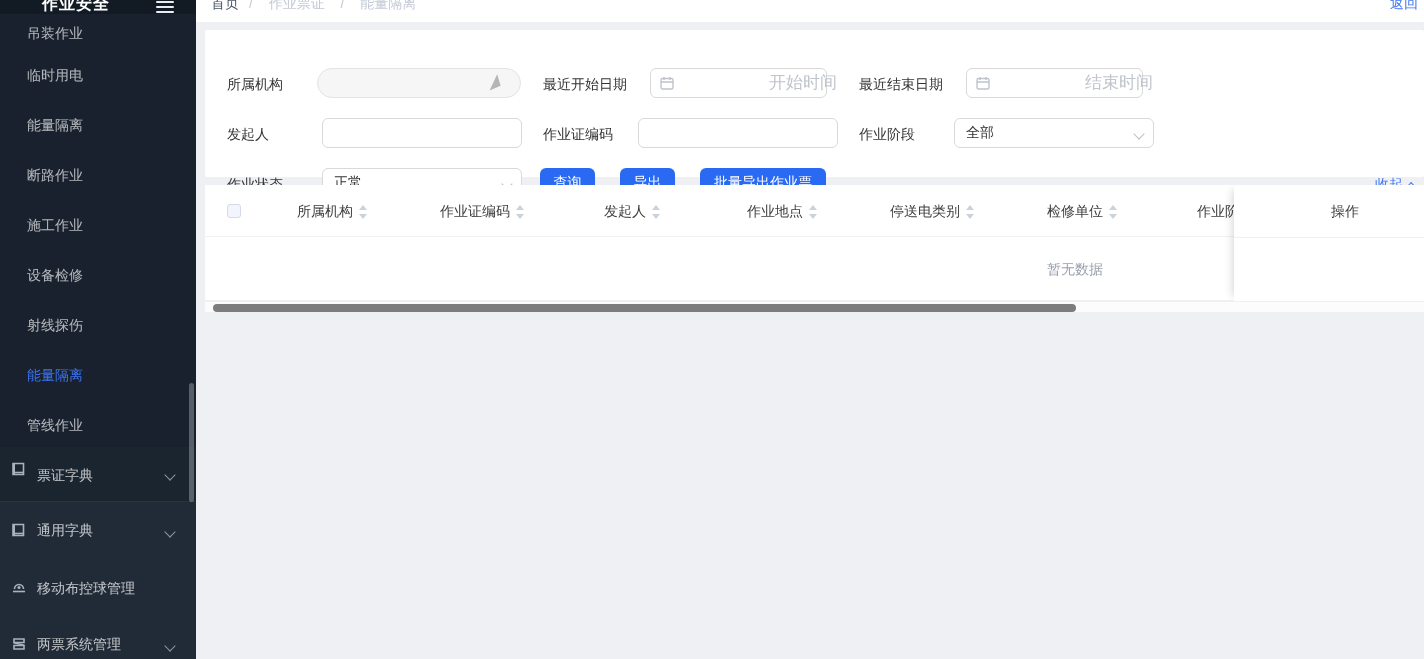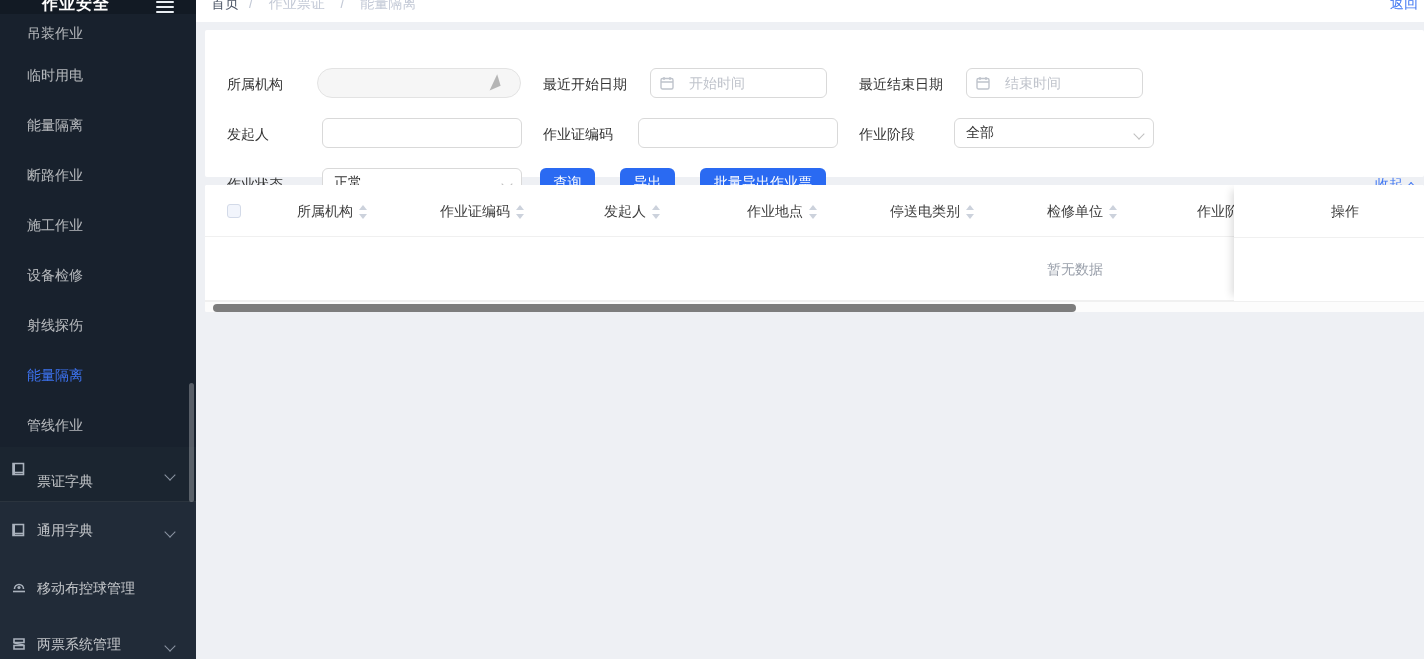--- a/index.html
+++ b/index.html
@@ -32,21 +32,21 @@
   .crumbs .c-sep, .crumbs .c-dim { color:#c3c9d6; margin:0 6px; }
   .back-link { position:absolute; right:6px; top:-5px; color:#3f76f2; cursor:pointer; }
 
   .card { position:absolute; background:#fff; border-radius:2px; }
   .filter-card { left:9px; top:30px; width:1219px; height:147px; }
   .f-label { position:absolute; color:#333; font-weight:500; white-space:nowrap; }
   .f-input { position:absolute; height:30px; border:1px solid #d9d9d9; border-radius:6px; background:#fff;
              font-size:14px; color:#333; padding:0 10px; outline:none; width:200px; }
   .f-input::placeholder { color:#c0c4cc; }
   .date-wrap { position:absolute; width:177px; height:30px; border:1px solid #d9d9d9; border-radius:6px; background:#fff; }
-  .date-wrap input { position:absolute; left:38px; top:0; width:140px; height:28px; border:none; outline:none; font-size:14px; color:#333; background:transparent; }
+  .date-wrap input { position:absolute; left:46px; top:0; width:140px; height:28px; border:none; outline:none; font-size:17px; color:#333; background:transparent;text-align:right; }
   .date-wrap input::placeholder { color:#c0c4cc; }
   .cal-icon { position:absolute; left:9px; top:7px; width:14px; height:14px; }
   .sel { position:absolute; width:200px; height:30px; border:1px solid #d9d9d9; border-radius:6px; background:#fff; cursor:pointer; }
   .sel .sel-val { position:absolute; left:11px; top:5px; color:#333; }
   .sel .sel-arrow { position:absolute; right:10px; top:11px; width:8px; height:8px; border-right:1.3px solid #bfbfbf;
                     border-bottom:1.3px solid #bfbfbf; transform:rotate(45deg); }
   .treesel { position:absolute; width:204px; height:30px; border:1px solid #e3e3e3; border-radius:15px; background:#f6f6f6; cursor:not-allowed; }
   .treesel .tri { position:absolute; right:14px; top:11px; width:0; height:0; border-left:9px solid transparent;
                   border-right:9px solid transparent; border-bottom:8px solid #b5b5b5; transform:rotate(115deg); }
   .btn { position:absolute; height:30px; border:none; border-radius:6px; background:#2a6af2; color:#fff; font-size:14px;
@@ -96,21 +96,21 @@
     </div>
 
     <div class="sb-group ticket-dict-row" style="top:447px; height:55px;">
       <span class="g-icon">
         <svg width="18" height="18" viewBox="0 0 18 18">
             <path class="ln" d="M3 3.5h10.5v11H3z"></path>
             <path class="ln" d="M3 12.5h10.5"></path>
             <path class="fl" d="M3 3.5h2v11H3z"></path>
           </svg>
       </span>
-      <span class="g-label" style="top:26px">票证字典</span>
+      <span class="g-label" style="top:20px">票证字典</span>
       <span class="chev" style="top:24px"></span>
     </div>
 
     <div class="sb-group" style="top:566px">
       <span class="g-icon">
         <svg width="18" height="18" viewBox="0 0 18 18">
             <path class="ln" d="M4.5 10a4.5 4.5 0 0 1 9 0"></path>
             <circle class="fl" cx="9" cy="8.5" r="1.6"></circle>
             <path class="ln" d="M3 12.5h12"></path>
           </svg>

